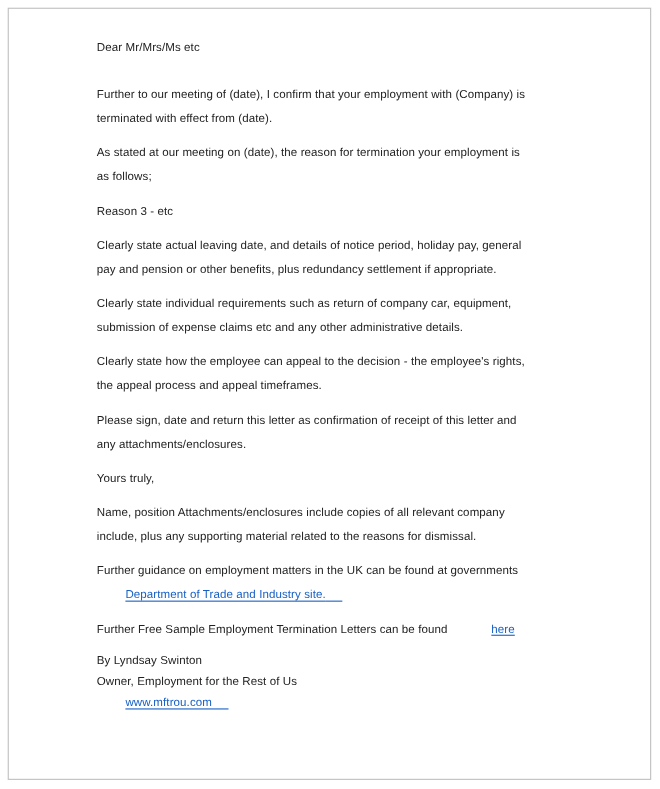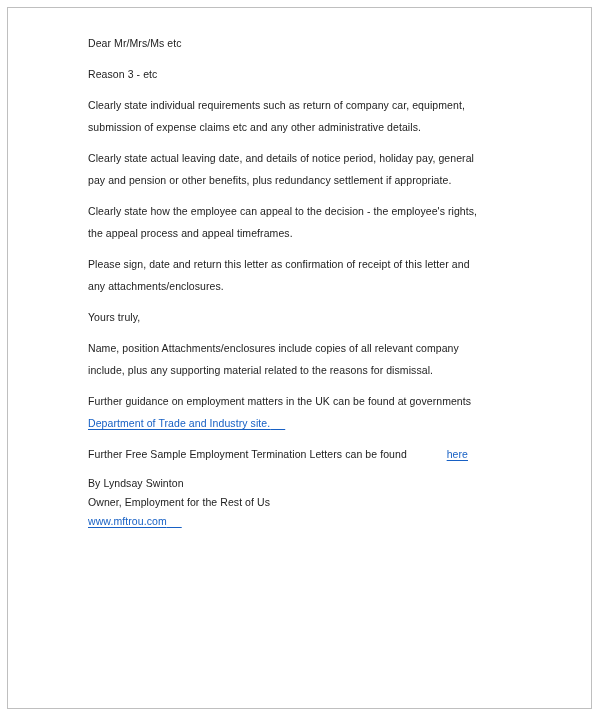--- a/index.html
+++ b/index.html
@@ -35,26 +35,27 @@
     font-size: 10.5px;
     line-height: 22px;
     color: #222222;
     letter-spacing: 0.08px;
   }
   p.para.tight {
     line-height: 19px;
     margin-bottom: 11px;
   }
   p.para.salutation {
-    margin-bottom: 9px;
+    margin-bottom: 21px;
   }
   a.doclink {
     color: #1760c4;
     text-decoration: underline;
     text-underline-offset: 2px;
+    margin-left: 26px;
   }
   a.doclink.trail::after {
     content: "\00a0\00a0\00a0\00a0\00a0";
   }
   .row-split {
     display: flex;
     justify-content: space-between;
     align-items: baseline;
   }
   .row-split .lead {
@@ -67,29 +68,31 @@
   }
 </style>
 </head>
 <body>
 
 <div class="page">
   <div class="letter-body">
 
     <p class="para salutation">Dear Mr/Mrs/Ms etc</p>
 
+    <p class="para">Further to our meeting of (date), I confirm that your employment with (Company) is terminated with effect from (date).</p>
 
+    <p class="para">As stated at our meeting on (date), the reason for termination your employment is as follows;</p>
 
 
 
     <p class="para">Reason 3 - etc</p>
 
+    <p class="para">Clearly state actual leaving date, and details of notice period, holiday pay, general pay and pension or other benefits, plus redundancy settlement if appropriate.</p>
+
     <p class="para">Clearly state individual requirements such as return of company car, equipment, submission of expense claims etc and any other administrative details.</p>
-
-    <p class="para">Clearly state actual leaving date, and details of notice period, holiday pay, general pay and pension or other benefits, plus redundancy settlement if appropriate.</p>
 
     <p class="para">Clearly state how the employee can appeal to the decision - the employee's rights, the appeal process and appeal timeframes.</p>
 
     <p class="para">Please sign, date and return this letter as confirmation of receipt of this letter and any attachments/enclosures.</p>
 
     <p class="para">Yours truly,</p>
 
     <p class="para">Name, position Attachments/enclosures include copies of all relevant company include, plus any supporting material related to the reasons for dismissal.</p>
 
     <p class="para"><span>Further guidance on employment matters in the UK can be found at governments</span>

